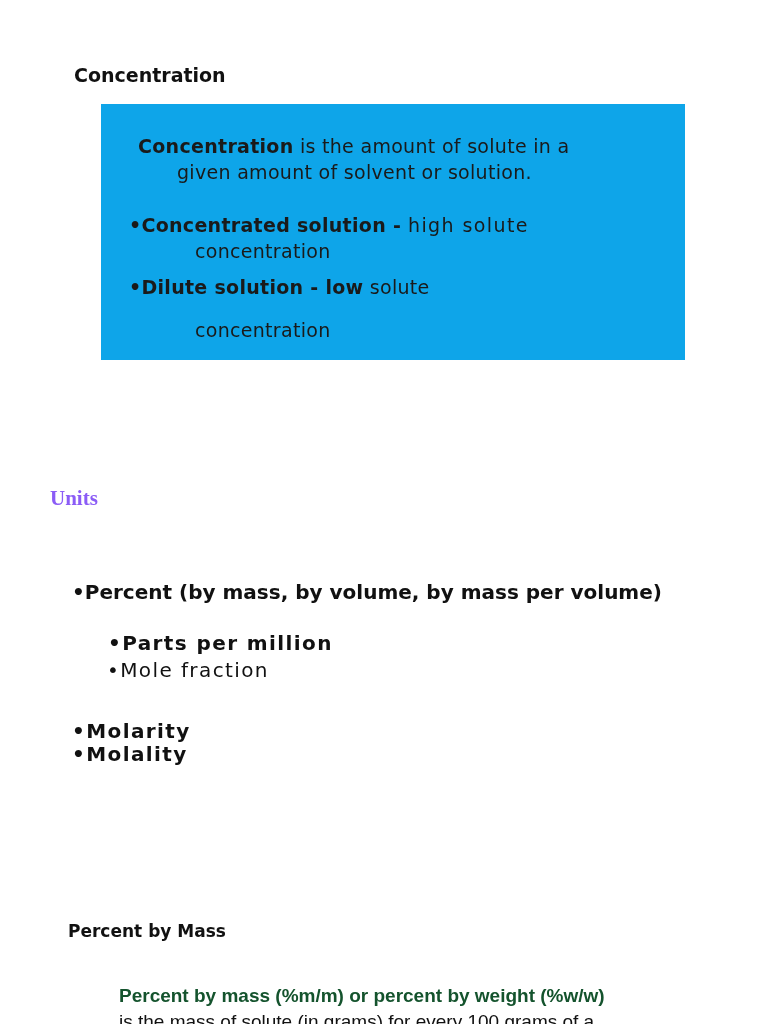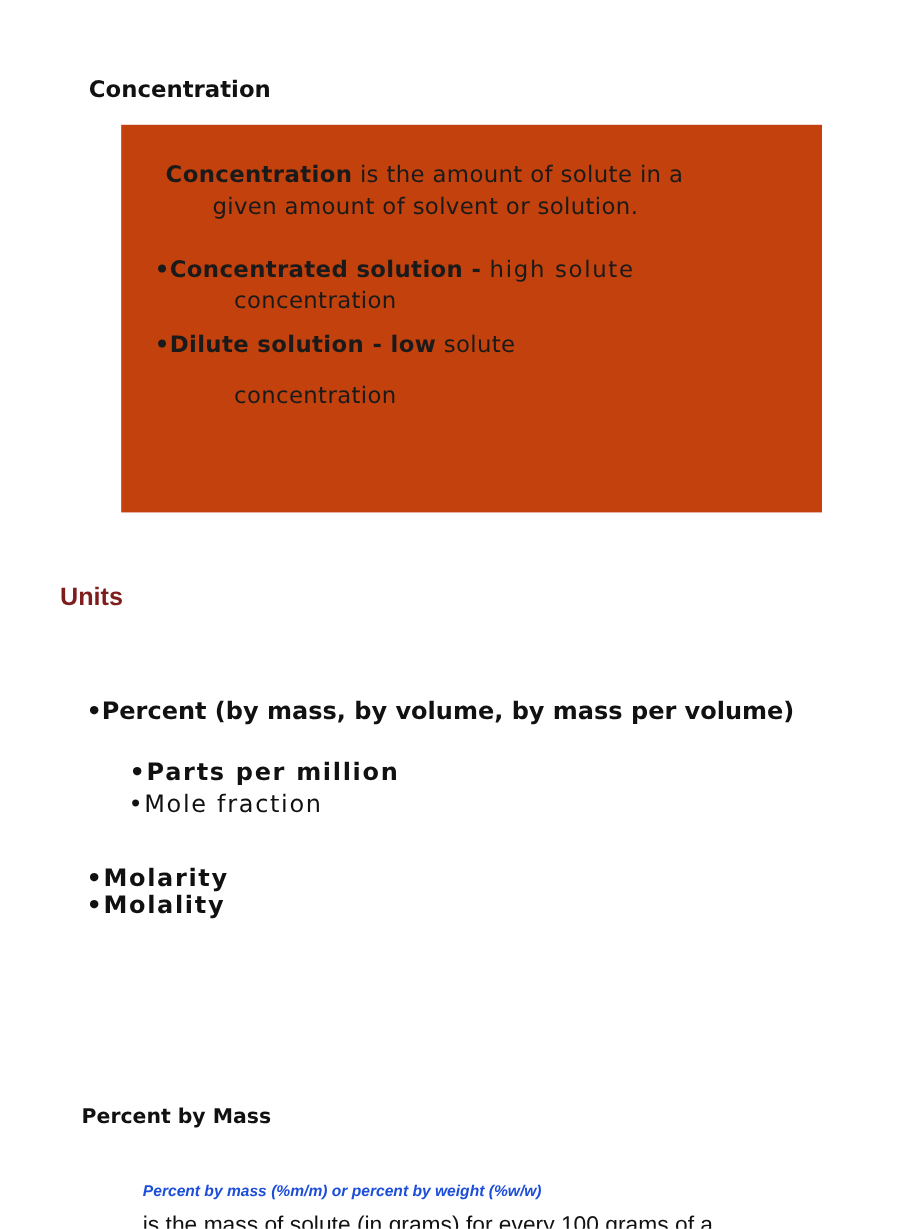--- a/index.html
+++ b/index.html
@@ -7,40 +7,40 @@
       width: 768px; height: 1024px; overflow: hidden;
       background: #ffffff; position: relative;
       font-family: "DejaVu Sans", sans-serif; color: #111;
     }
     .abs { position: absolute; }
     .slide-title {
       font-family: "DejaVu Sans", sans-serif; font-weight: bold;
       font-size: 19px; color: #111;
     }
     .yellow-box {
-      left: 101px; top: 104px; width: 584px; height: 323px;
-      background: #c2410c;
+      left: 101px; top: 104px; width: 584px; height: 256px;
+      background: #0ea5e9;
     }
     .box-text {
       font-family: "DejaVu Sans", sans-serif; font-size: 19px;
       color: #1a1a1a; line-height: 26px; letter-spacing: 0.3px;
     }
     .units-title {
-      font-family: Liberation Sans, sans-serif; font-weight: bold;
-      font-size: 21px; color: #7f1d1d;
+      font-family: Liberation Serif, serif; font-weight: bold;
+      font-size: 21px; color: #8b5cf6;
     }
     .unit-item {
       font-family: "DejaVu Sans", sans-serif; font-size: 20px; color: #111;
       white-space: nowrap;
     }
     .b { font-weight: bold; }
     .spaced { letter-spacing: 1.4px; }
     .pbm-text {
       font-family: "Liberation Sans", sans-serif; font-weight: bold;
-      font-size: 13px; color: #1d4ed8; white-space: nowrap; font-style: italic;
+      font-size: 19px; color: #14532d; white-space: nowrap;
     }
     .pbm-text2 {
       font-family: "Liberation Sans", sans-serif;
       font-size: 19px; color: #111; white-space: nowrap;
     }
   </style>
 </head>
 <body>
 
 <div class="abs slide-title" style="left:74px; top:64px;">Concentration</div>

